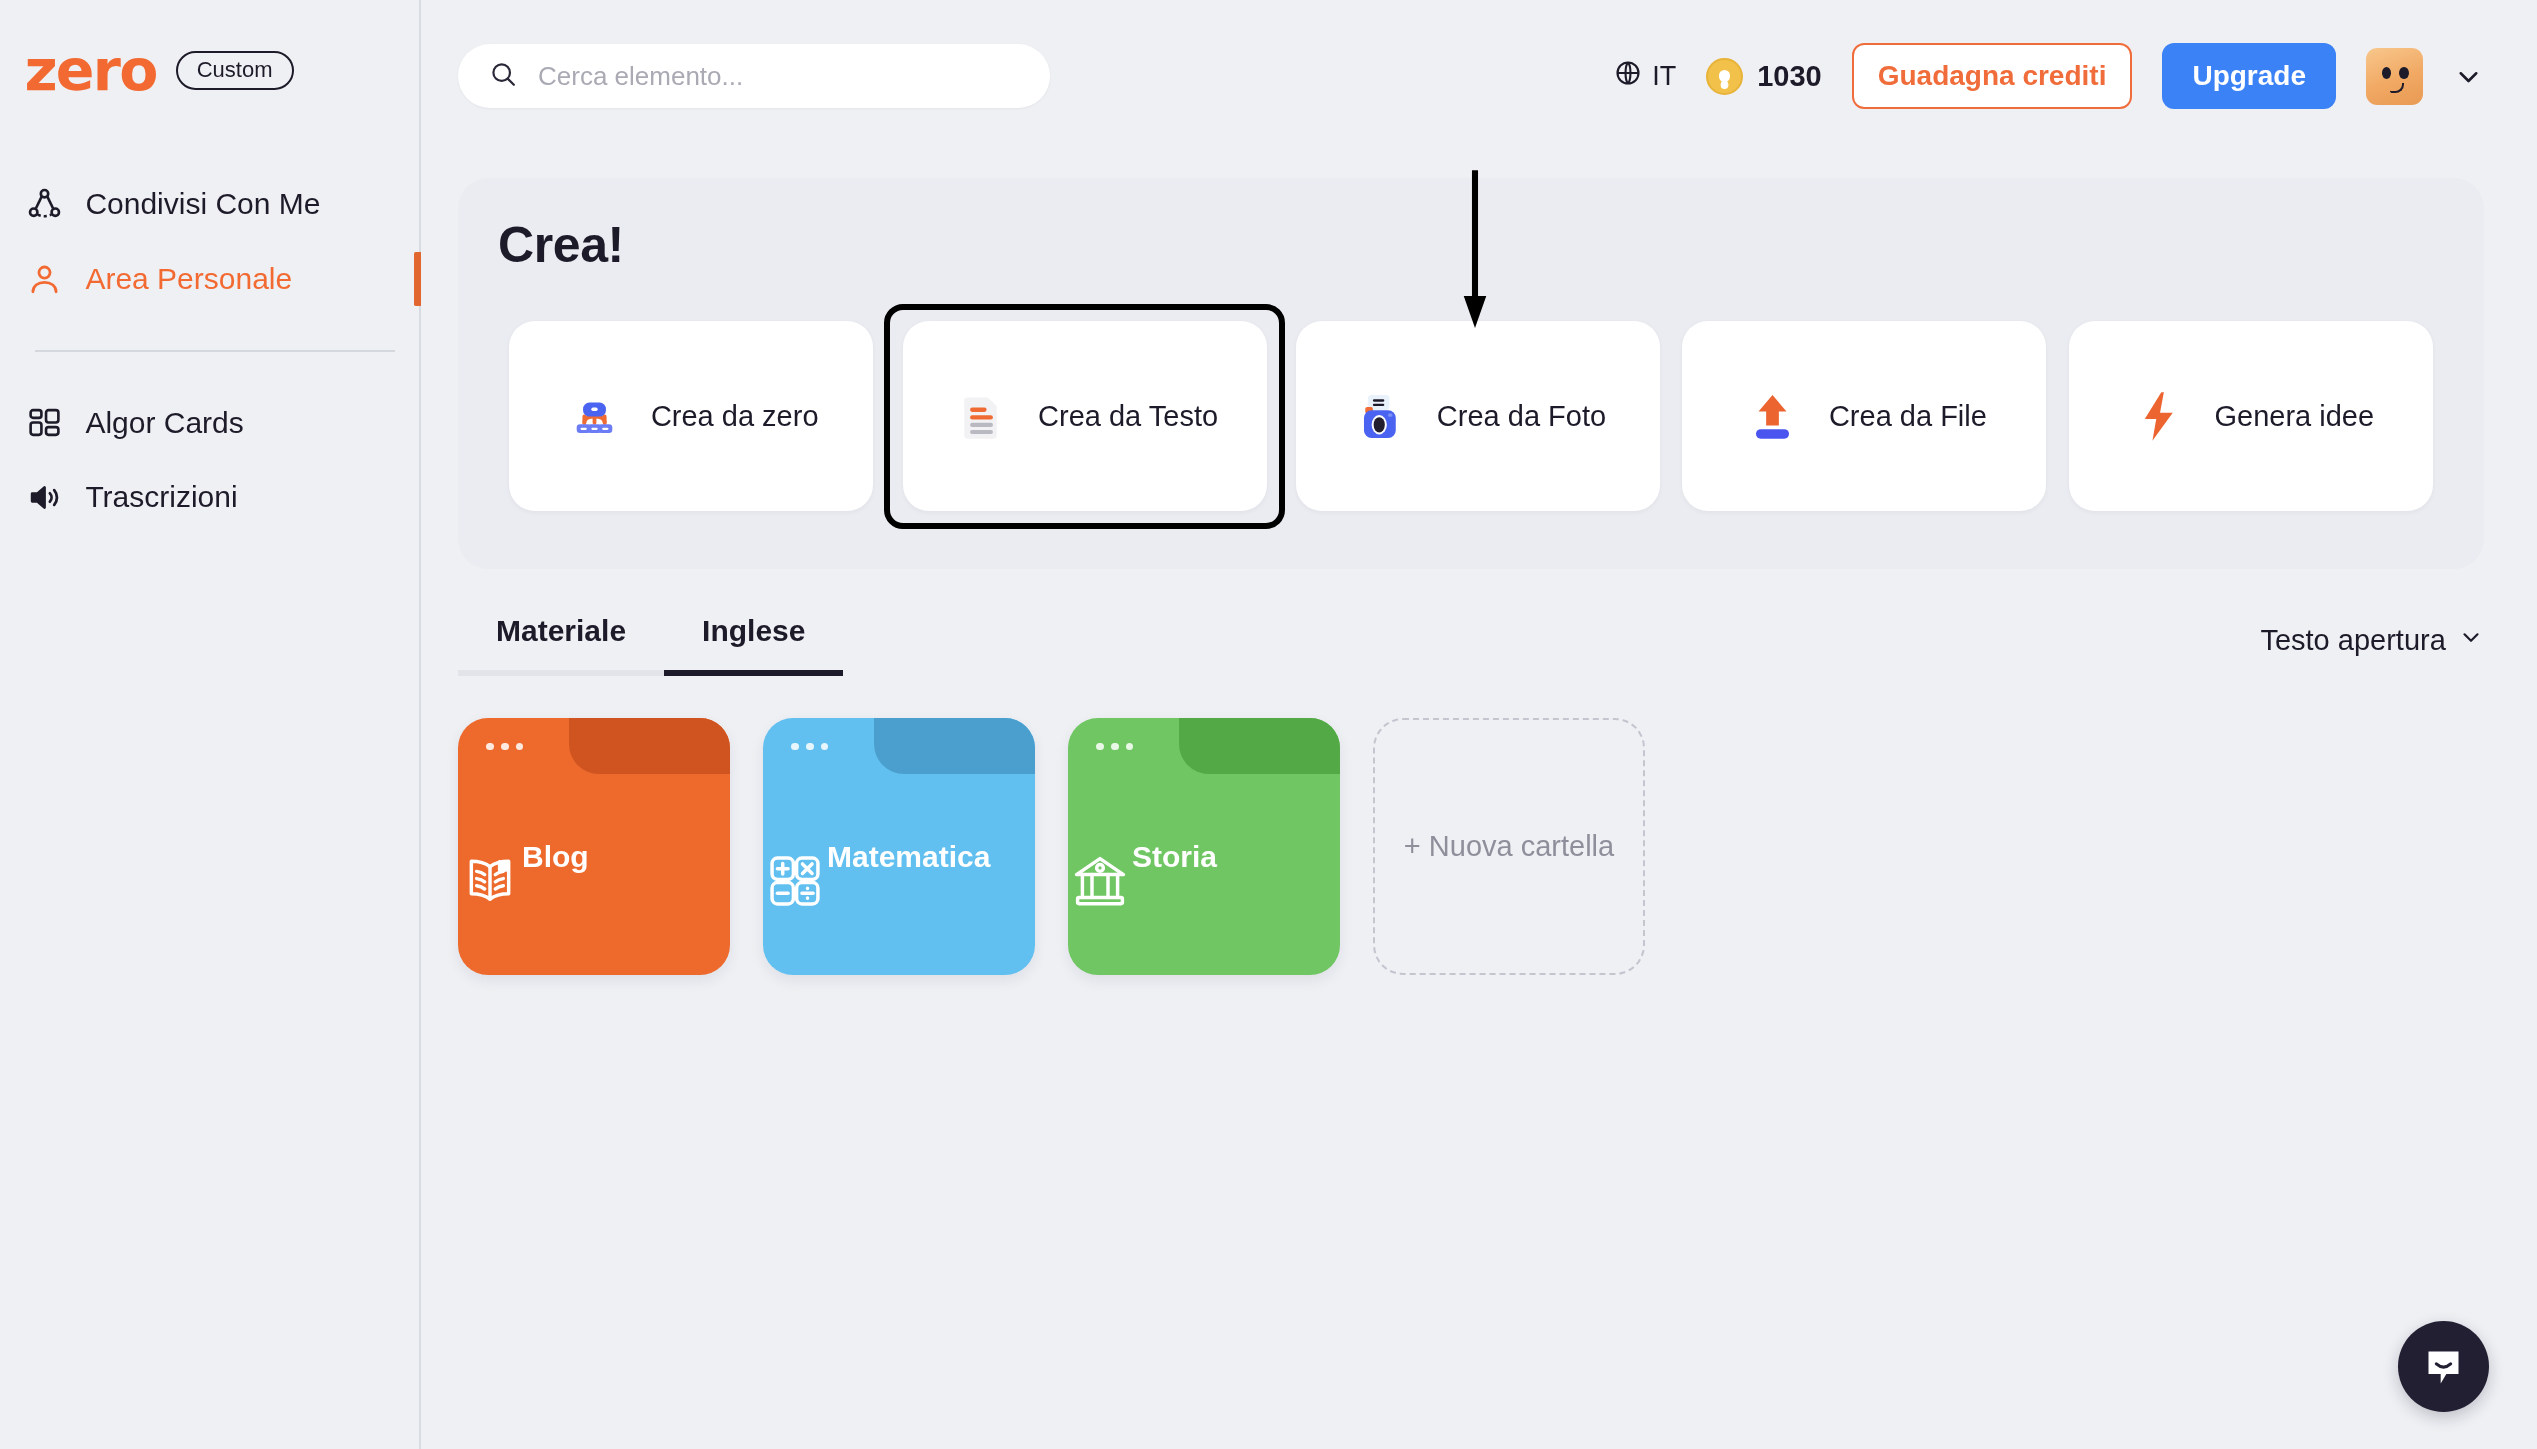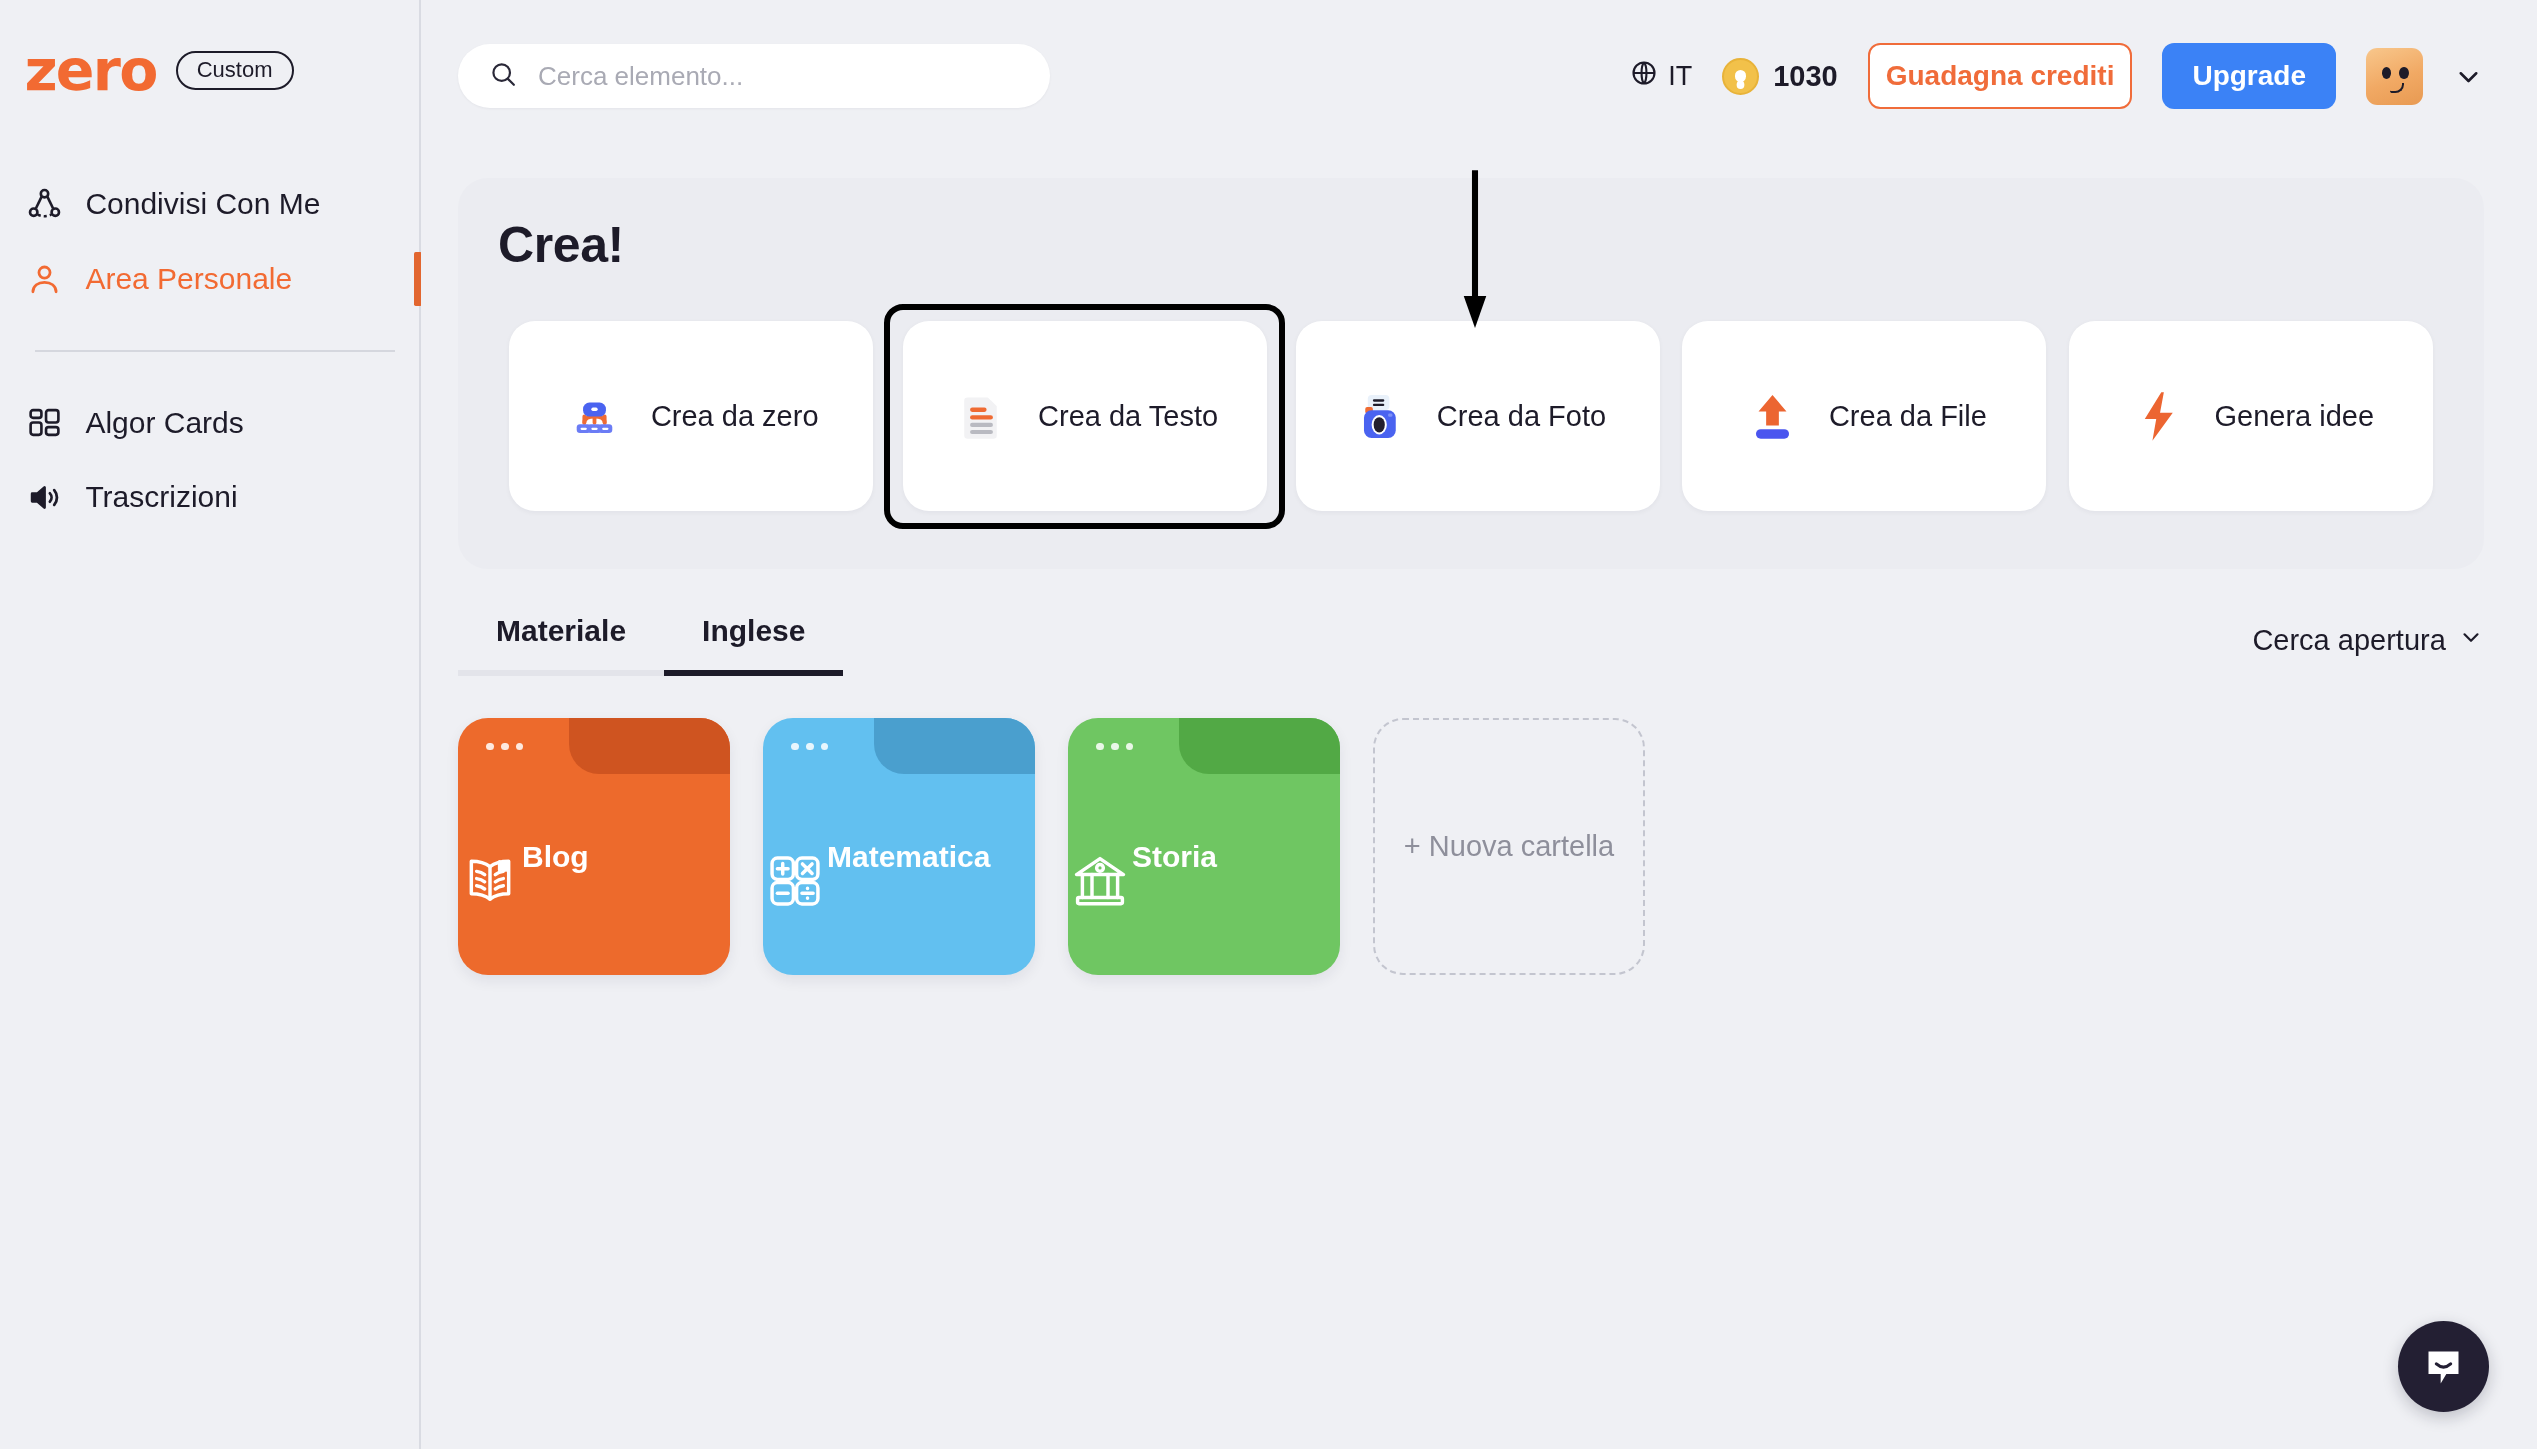--- a/index.html
+++ b/index.html
@@ -90,21 +90,21 @@
     display: flex; align-items: center; justify-content: center;
   }
   .coin::after {
     content: ""; width: 11.3px; height: 11.3px; border-radius: 50%;
     background: #fff; box-shadow: 0 8.7px 0 -1.7px #fff;
   }
   .btn-outline {
     border: 2.6px solid #f06c3a; border-radius: 12.2px;
     background: #fff; color: #f06c3a;
     font-size: 28px; font-weight: 700;
-    padding: 15px 16px; cursor: pointer;
+    padding: 15px 24px; cursor: pointer;
     font-family: "Liberation Sans", sans-serif;
     white-space: nowrap;
   }
   .btn-primary {
     border: none; border-radius: 12.2px;
     background: #3b82f6; color: #fff;
     font-size: 28px; font-weight: 700;
     padding: 17.4px 30px; cursor: pointer;
     font-family: "Liberation Sans", sans-serif;
     white-space: nowrap;
@@ -434,21 +434,21 @@
       <path d="M15 0 L15 148" stroke="#000" stroke-width="7"></path>
       <path d="M2 145 L28 145 L15 182 Z" fill="#000"></path>
     </svg>
 
     <div class="tabs-row">
       <div class="tabs">
         <div class="tab">Materiale</div>
         <div class="tab active">Inglese</div>
       </div>
       <div class="sort-dd">
-        <span>Cerca apertura</span>
+        <span>Testo apertura</span>
         <span>
           <svg viewBox="0 0 24 24" fill="none" stroke="#1d1b29" stroke-width="2" stroke-linecap="round" stroke-linejoin="round">
             <path d="M6 9.5 12 15.5 18 9.5"></path>
           </svg>
         </span>
       </div>
     </div>
 
     <div class="folders">
 

